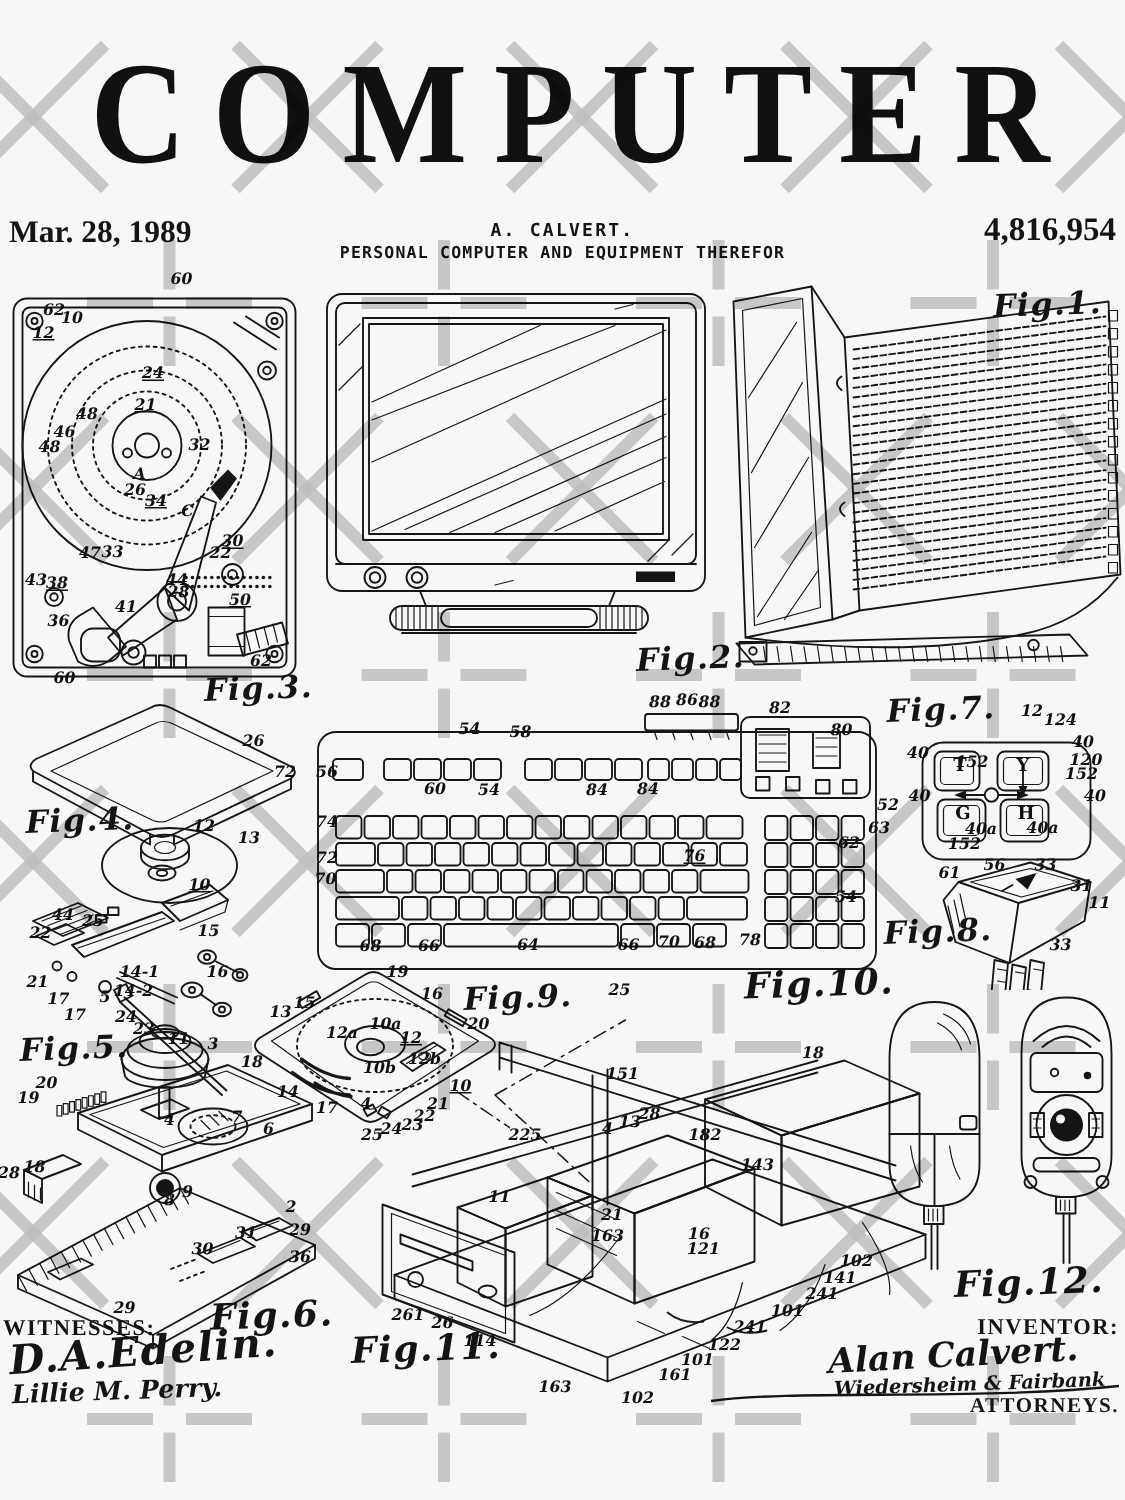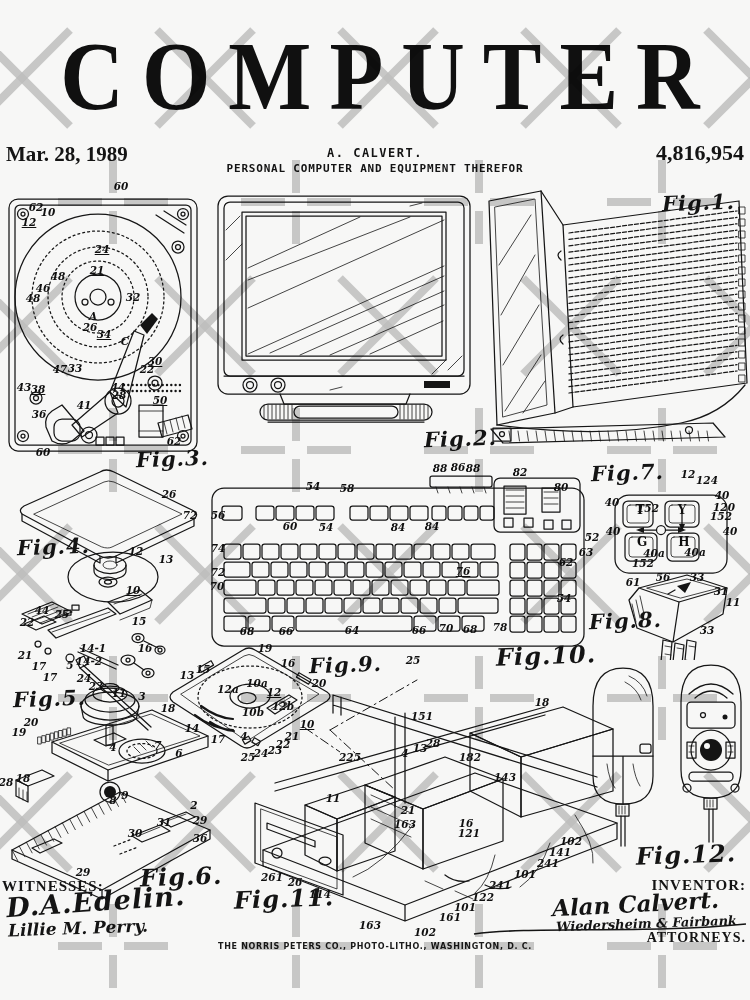--- a/index.html
+++ b/index.html
@@ -614,21 +614,20 @@
   <span class="abs figlabel lg" style="left:234px;top:884px">Fig.11.</span>
   <span class="abs figlabel lg" style="left:636px;top:840px">Fig.12.</span>
 
   <div class="abs witnesses">WITNESSES:</div>
   <div class="abs sig1">D.A.Edelin.</div>
   <div class="abs sig2">Lillie M. Perry.</div>
   <div class="abs inventor">INVENTOR:</div>
   <div class="abs sig3">Alan Calvert.</div>
   <div class="abs sig4">Wiedersheim &amp; Fairbank</div>
   <div class="abs attorneys">ATTORNEYS.</div>
-  <div class="abs printer">THE NORRIS PETERS CO., PHOTO-LITHO., WASHINGTON, D. C.</div>
   <svg class="abs" style="left:470px;top:920px" width="280" height="20">
     <path d="M4,14 C60,6 180,14 276,4" fill="none" stroke="#141414" stroke-width="1.6"></path>
   </svg>
 
   <div id="callouts">
       <span class="co" style="left: 121px; top: 186px;">60</span>
       <span class="co" style="left: 36px; top: 207px;">62</span>
       <span class="co" style="left: 48px; top: 212px;">10</span>
       <span class="co u" style="left: 29px; top: 222px;">12</span>
       <span class="co u" style="left: 102px; top: 249px;">24</span>
@@ -752,21 +751,21 @@
       <span class="co" style="left: 566px; top: 562px;">62</span>
       <span class="co" style="left: 564px; top: 598px;">54</span>
       <span class="co" style="left: 247px; top: 631px;">68</span>
       <span class="co" style="left: 286px; top: 631px;">66</span>
       <span class="co" style="left: 352px; top: 630px;">64</span>
       <span class="co" style="left: 419px; top: 630px;">66</span>
       <span class="co" style="left: 446px; top: 628px;">70</span>
       <span class="co" style="left: 470px; top: 629px;">68</span>
       <span class="co" style="left: 500px; top: 627px;">78</span>
       <span class="co" style="left: 413px; top: 660px;">25</span>
-      <span class="co" style="left: 415px; top: 716px; padding-left: 14px;">151</span>
+      <span class="co" style="left: 415px; top: 716px;">151</span>
       <span class="co" style="left: 542px; top: 702px;">18</span>
       <span class="co" style="left: 350px; top: 757px;">225</span>
       <span class="co" style="left: 433px; top: 743px;">28</span>
       <span class="co" style="left: 420px; top: 748px;">13</span>
       <span class="co" style="left: 405px; top: 753px;">4</span>
       <span class="co" style="left: 470px; top: 757px;">182</span>
       <span class="co" style="left: 505px; top: 777px;">143</span>
       <span class="co" style="left: 333px; top: 798px;">11</span>
       <span class="co" style="left: 408px; top: 810px;">21</span>
       <span class="co" style="left: 405px; top: 824px;">163</span>

